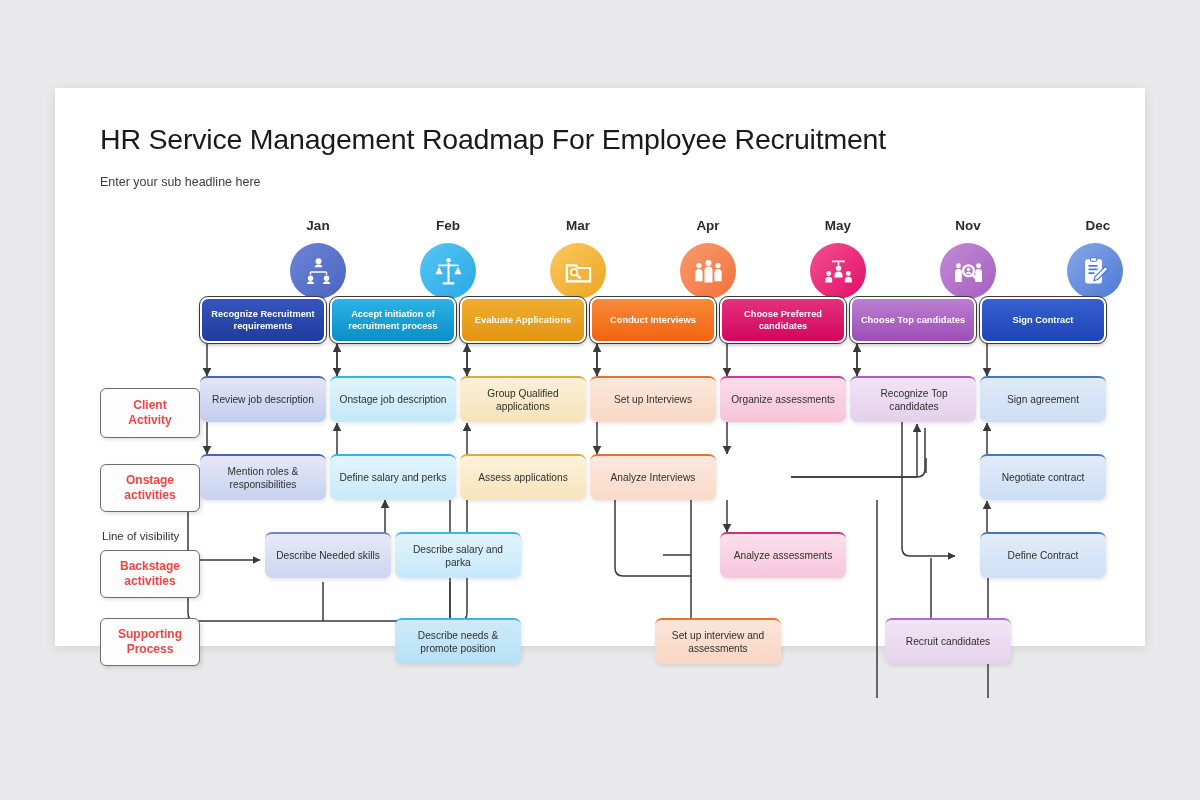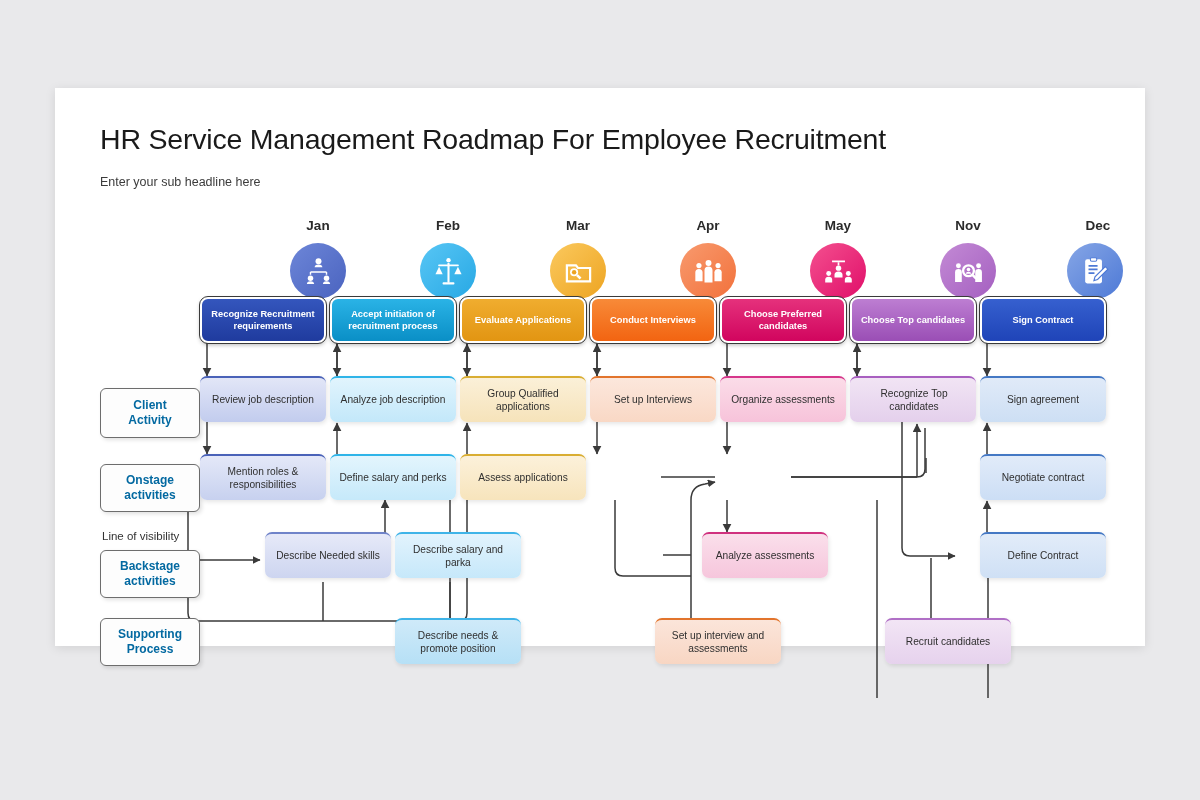--- a/index.html
+++ b/index.html
@@ -37,21 +37,21 @@
     display: flex; align-items: center; justify-content: center;
     overflow: hidden;
   }
   .month-icon svg { width: 31px; height: 31px; display:block; }
   
   .legend-box {
     position: absolute;
     border: 1.6px solid #6d6d6d; border-radius: 6px;
     background: #fdfdfd;
     display: flex; align-items: center; justify-content: center;
-    text-align: center; font-size: 12px; font-weight: bold; color: #0369a1;
+    text-align: center; font-size: 12px; font-weight: bold; color: #ef4444;
     line-height: 1.28;
     box-shadow: 2px 2px 4px rgba(0,0,0,0.12);
   }
   #line-visibility {
     position: absolute; left: 47px; top: 442px;
     font-size: 11.5px; color: #333; white-space: nowrap;
   }
   
   .client-box {
     position: absolute; width: 126px; height: 46px;
@@ -303,34 +303,35 @@
 
   <div class="client-box" style="left:145px; top:209px; background:linear-gradient(180deg,#3456bd,#1f3b9e);">Recognize Recruitment requirements</div>
   <div class="client-box" style="left:275px; top:209px; background:linear-gradient(180deg,#2ab3e6,#0a8fc6);">Accept initiation of recruitment process</div>
   <div class="client-box" style="left:405px; top:209px; background:linear-gradient(180deg,#f0ad2f,#e29512);">Evaluate Applications</div>
   <div class="client-box" style="left:535px; top:209px; background:linear-gradient(180deg,#f88a38,#f26411);">Conduct Interviews</div>
   <div class="client-box" style="left:665px; top:209px; background:linear-gradient(180deg,#e5317c,#d1055e);">Choose Preferred candidates</div>
   <div class="client-box" style="left:795px; top:209px; background:linear-gradient(180deg,#bd7ed2,#9a4eb5);">Choose Top candidates</div>
   <div class="client-box" style="left:925px; top:209px; background:linear-gradient(180deg,#3660cf,#1f44b8);">Sign Contract</div>
 
   <div class="node" style="left:145px; top:288px; background:linear-gradient(180deg,#e2e6f7,#c2ccee); border-top:2.2px solid #4a62b8; border-radius:7px;">Review job description</div>
-  <div class="node" style="left:275px; top:288px; background:linear-gradient(180deg,#e1f4fd,#c3e8fa); border-top:2.2px solid #2fb4e8;">Analyze job description</div>
+  <div class="node" style="left:275px; top:288px; background:linear-gradient(180deg,#e1f4fd,#c3e8fa); border-top:2.2px solid #2fb4e8;">Onstage job description</div>
   <div class="node" style="left:405px; top:288px; background:linear-gradient(180deg,#fbf0d8,#f6e3ba); border-top:2.2px solid #d9ad32;">Group Qualified applications</div>
   <div class="node" style="left:535px; top:288px; background:linear-gradient(180deg,#fce7dc,#f9d8c5); border-top:2.2px solid #e2742c;">Set up Interviews</div>
   <div class="node" style="left:665px; top:288px; background:linear-gradient(180deg,#fbdce8,#f7c3da); border-top:2.2px solid #d6368b;">Organize assessments</div>
   <div class="node" style="left:795px; top:288px; background:linear-gradient(180deg,#f1e4f4,#e4d0ec); border-top:2.2px solid #a85fc0;padding-left:8px;">Recognize Top candidates</div>
   <div class="node" style="left:925px; top:288px; background:linear-gradient(180deg,#e0eaf8,#cddff4); border-top:2.2px solid #4478c4;">Sign agreement</div>
 
   <div class="node" style="left:145px; top:366px; background:linear-gradient(180deg,#e4e8f8,#c7d1ef); border-top:2.2px solid #4a62b8;">Mention roles &amp; responsibilities</div>
   <div class="node" style="left:275px; top:366px; background:linear-gradient(180deg,#e3f5fd,#c6e9fa); border-top:2.2px solid #2fb4e8;">Define salary and perks</div>
   <div class="node" style="left:405px; top:366px; background:linear-gradient(180deg,#fcf1da,#f7e4bc); border-top:2.2px solid #d9ad32;">Assess applications</div>
+  <div class="node" style="left:535px; top:366px; background:linear-gradient(180deg,#fce8de,#f9dac8); border-top:2.2px solid #e2742c;">Analyze Interviews</div>
   <div class="node" style="left:925px; top:366px; background:linear-gradient(180deg,#e1ebf9,#ccdef5); border-top:2.2px solid #4478c4;">Negotiate contract</div>
 
   <div class="node" style="left:210px; top:444px; background:linear-gradient(180deg,#e6e9f8,#cdd5f0); border-top:2.2px solid #6f83c9;">Describe Needed skills</div>
   <div class="node" style="left:340px; top:444px; background:linear-gradient(180deg,#e2f3fd,#c6e8fa); border-top:2.2px solid #3fb4e8;">Describe salary and parka</div>
-  <div class="node" style="left:647px; top:444px; background:linear-gradient(180deg,#fadfeb,#f6c6dc); border-top:2.2px solid #d0317f;">Analyze assessments</div>
+  <div class="node" style="left:665px; top:444px; background:linear-gradient(180deg,#fadfeb,#f6c6dc); border-top:2.2px solid #d0317f;">Analyze assessments</div>
   <div class="node" style="left:925px; top:444px; background:linear-gradient(180deg,#e2ecf9,#cfe0f5); border-top:2.2px solid #4478c4;">Define Contract</div>
 
   <div class="node" style="left:340px; top:530px; background:linear-gradient(180deg,#cfeaf9,#b6e0f6); border-top:2.2px solid #3fb4e8;">Describe needs &amp; promote position</div>
   <div class="node" style="left:600px; top:530px; background:linear-gradient(180deg,#fbe5da,#f8d6c3); border-top:2.2px solid #e2742c;">Set up interview and assessments</div>
   <div class="node" style="left:830px; top:530px; background:linear-gradient(180deg,#f2e5f5,#e6d2ed); border-top:2.2px solid #b06fc6;">Recruit candidates</div>
 
 </div>
 
 </body></html>

